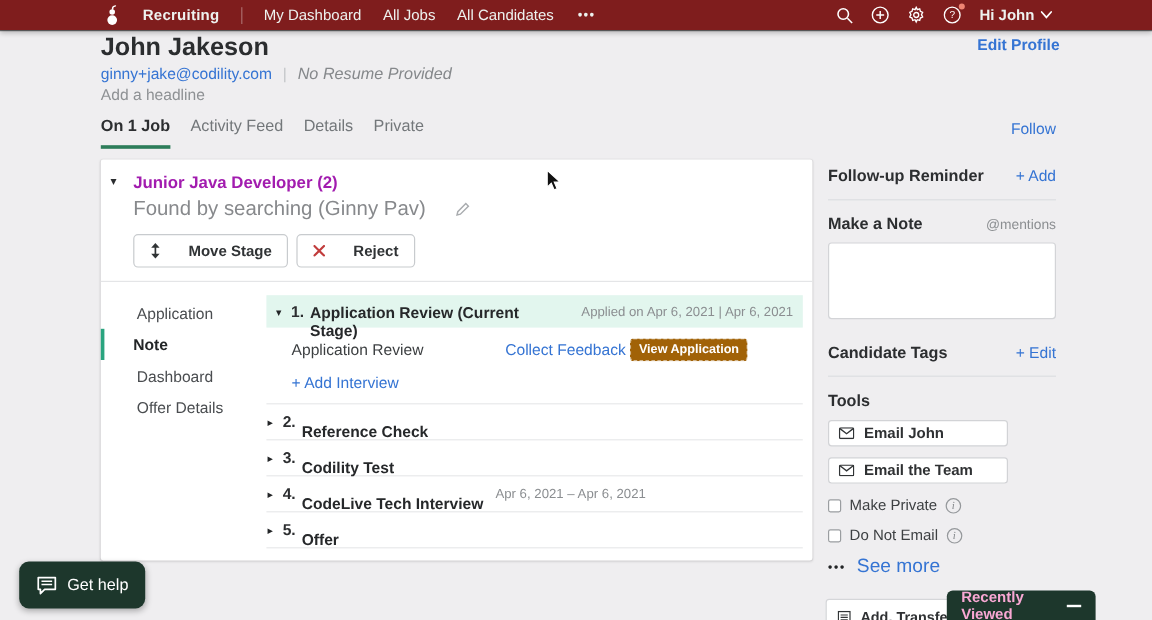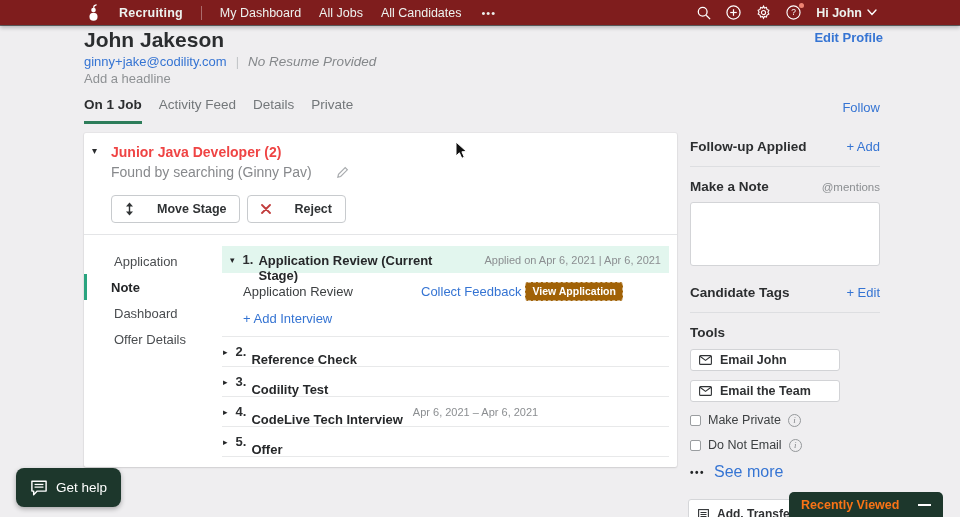--- a/index.html
+++ b/index.html
@@ -44,22 +44,22 @@
   .tab { color:#73777a; padding-bottom:9px; cursor:pointer; border-bottom:3px solid transparent; }
   .tab.active { color:#2c2e30; font-weight:bold; border-bottom-color:#2d7d5a; }
 
   
   .card {
     position:absolute; left:84px; top:133px; width:593px; height:334px;
     background:#fff; border-radius:2px;
     box-shadow:0 1px 2px rgba(0,0,0,.1), 0 0 0 1px rgba(0,0,0,.03);
   }
   .job-caret { position:absolute; left:8px; top:12px; font-size:10px; color:#2b2d2f; cursor:pointer; }
-  .job-title { position:absolute; left:27px; top:11px; font-size:14px; font-weight:bold; color:#ef4444; }
-  .job-source { position:absolute; left:27px; top:31px; font-size:14px; color:#87898c; display:flex; align-items:center; gap:24px; }
+  .job-title { position:absolute; left:27px; top:11px; font-size:14px; font-weight:bold; color:#a21caf; }
+  .job-source { position:absolute; left:27px; top:31px; font-size:17px; color:#87898c; display:flex; align-items:center; gap:24px; }
   .job-btns { position:absolute; left:27px; top:62px; display:flex; gap:7px; }
   .btn {
     height:28px; background:#fff; border:1px solid #c8cbce; border-radius:4px;
     display:flex; align-items:center; gap:23px; padding:0 13px;
     font-size:12.5px; font-weight:bold; color:#303335; cursor:pointer;
     font-family:"Liberation Sans", sans-serif;
   }
   .card-hr { position:absolute; left:0; top:101px; width:100%; border:none; border-top:1px solid #e4e5e7; }
 
   .job-nav { position:absolute; left:0; top:115px; width:138px; }
@@ -125,22 +125,22 @@
 
   
   .add-transfer {
     position:absolute; left:688px; top:499px; width:193px; height:30px;
     background:#fff; border:1px solid #d5d6d9; border-radius:3px;
     display:flex; align-items:center; gap:8px; padding:0 9px;
     font-size:12px; font-weight:bold; color:#2f3133; cursor:pointer; z-index:5;
     font-family:"Liberation Sans", sans-serif;
   }
   .recently-viewed {
-    position:absolute; left:789px; top:492px; width:154px; height:25px;
-    background:#1d372c; border-radius:5px 5px 0 0; color:#f97316;
+    position:absolute; left:789px; top:492px; width:124px; height:25px;
+    background:#1d372c; border-radius:5px 5px 0 0; color:#f9a8d4;
     display:flex; align-items:center; padding:0 12px; z-index:10;
     font-size:12.5px; font-weight:bold; cursor:pointer;
   }
   .rv-minus { margin-left:auto; width:13px; height:2px; background:#fff; cursor:pointer; }
   .get-help {
     position:absolute; left:16px; top:468px; height:39px;
     background:#1d372c; border:none; border-radius:8px; color:#fff;
     display:flex; align-items:center; gap:8px; padding:0 14px;
     font-size:13.5px; cursor:pointer; z-index:10;
     font-family:"Liberation Sans", sans-serif;
@@ -291,21 +291,21 @@
         <span class="stage-num">5.</span>
         <span class="stage-name">Offer</span>
       </div>
       <div class="stage-end"></div>
     </div>
   </div>
 </div>
 
 <div class="side">
   <div class="side-head" style="margin-top:6px;">
-    <span class="side-title">Follow-up Applied</span>
+    <span class="side-title">Follow-up Reminder</span>
     <a class="link side-link">+ Add</a>
   </div>
   <hr class="side-divider">
   <div class="side-head">
     <span class="side-title">Make a Note</span>
     <span class="mentions">@mentions</span>
   </div>
   <textarea class="note-area" style=""></textarea>
   <div class="side-head" style="margin-top:15px;">
     <span class="side-title">Candidate Tags</span>

